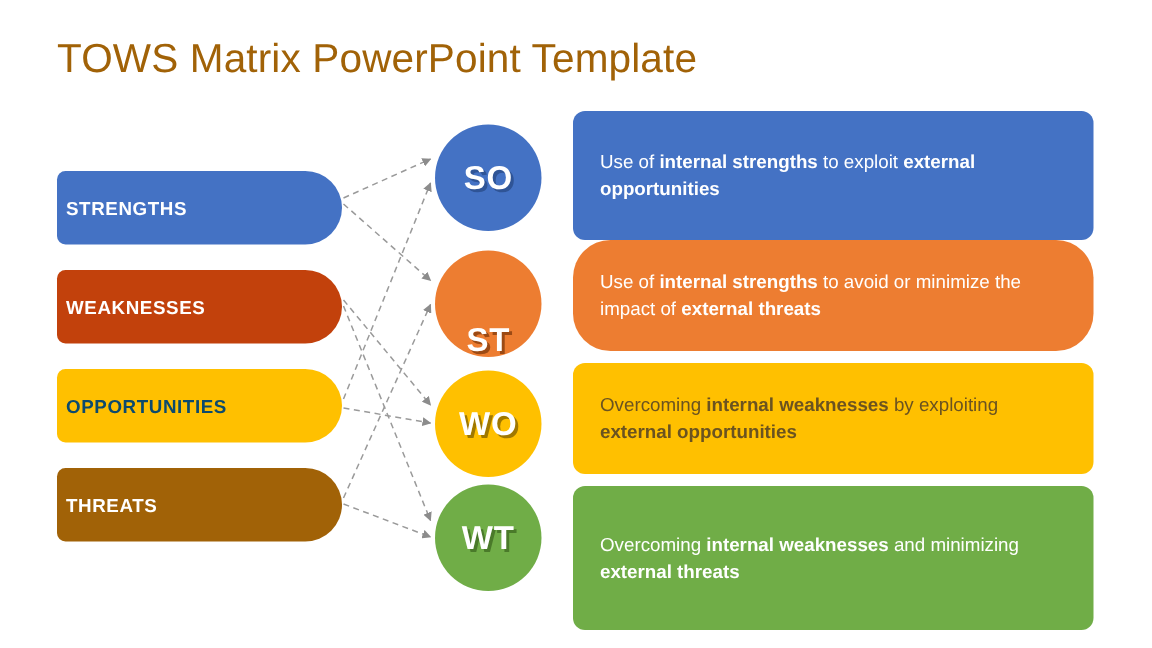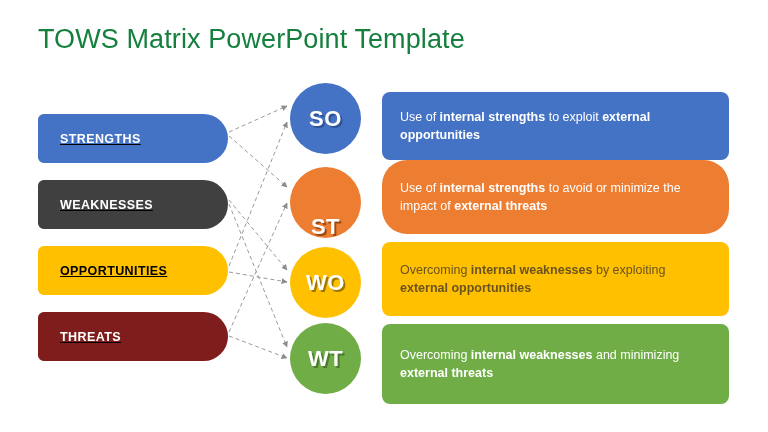--- a/index.html
+++ b/index.html
@@ -20,21 +20,21 @@
     height: 432px;
   }
 
   
   #page-title {
     position: absolute;
     left: 38px;
     top: 24px;
     font-size: 27px;
     font-weight: 400;
-    color: #15803d;
+    color: #a16207;
     letter-spacing: 0.1px;
     white-space: nowrap;
   }
 
   
   #connectors {
     position: absolute;
     left: 0;
     top: 0;
     width: 768px;
@@ -44,30 +44,29 @@
 
   
   .pill {
     position: absolute;
     left: 38px;
     width: 190px;
     height: 49px;
     border-radius: 6px 26px 26px 6px;
     display: flex;
     align-items: center;
-    padding-left: 22px;
-    text-decoration: underline;
+    padding-left: 6px;
   }
   .pill-label {
     font-size: 12.5px;
     font-weight: bold;
     letter-spacing: 0.4px;
     color: #ffffff;
   }
-  .pill-label.dark { color: #000000; }
+  .pill-label.dark { color: #0c4a6e; }
 
   .pill.p0 { top: 114px; }
   .pill.p1 { top: 180px; }
   .pill.p2 { top: 246px; }
   .pill.p3 { top: 312px; }
 
   
   .circle {
     position: absolute;
     left: 290px;
@@ -106,24 +105,24 @@
     padding: 0 18px;
   }
   .panel-text {
     font-size: 12.5px;
     line-height: 1.45;
     color: #ffffff;
   }
   .panel-text.dark { color: #6b5320; }
   .panel-text b { font-weight: bold; }
 
-  .panel.b0 { top: 92px;  height: 68px; }
+  .panel.b0 { top: 74px;  height: 86px; }
   .panel.b1 { top: 160px; height: 74px; border-radius: 25px; }
   .panel.b2 { top: 242px; height: 74px; }
-  .panel.b3 { top: 324px; height: 80px; }
+  .panel.b3 { top: 324px; height: 96px; }
 </style>
 </head>
 <body>
 
 <div id="slide">
 
   <div id="page-title">TOWS Matrix PowerPoint Template</div>
 
   <svg id="connectors" viewBox="0 0 768 432" width="768" height="432">
     <defs>
@@ -140,29 +139,29 @@
       <line x1="229" y1="272" x2="287" y2="282"></line>
       <line x1="229" y1="332" x2="287" y2="203"></line>
       <line x1="229" y1="336" x2="287" y2="358"></line>
     </g>
   </svg>
 
   <div class="pill p0" style="background: rgb(68, 114, 196);">
     <span class="pill-label">STRENGTHS</span>
   </div>
 
-  <div class="pill p1" style="background: #404040;">
+  <div class="pill p1" style="background: #c2410c;">
     <span class="pill-label">WEAKNESSES</span>
   </div>
 
   <div class="pill p2" style="background: rgb(255, 192, 0);">
     <span class="pill-label dark">OPPORTUNITIES</span>
   </div>
 
-  <div class="pill p3" style="background: #7f1d1d;">
+  <div class="pill p3" style="background: #a16207;">
     <span class="pill-label">THREATS</span>
   </div>
 
   <div class="circle c0" style="background: rgb(68, 114, 196);">
     <span class="circle-label">SO</span>
   </div>
 
   <div class="circle c1" style="background: rgb(237, 125, 49); align-items: flex-end;">
     <span class="circle-label">ST</span>
   </div>

